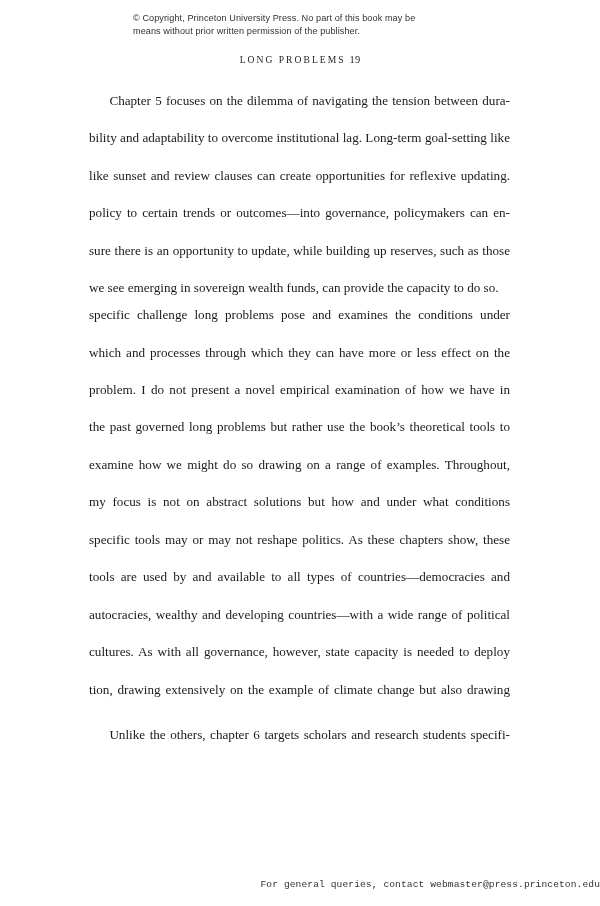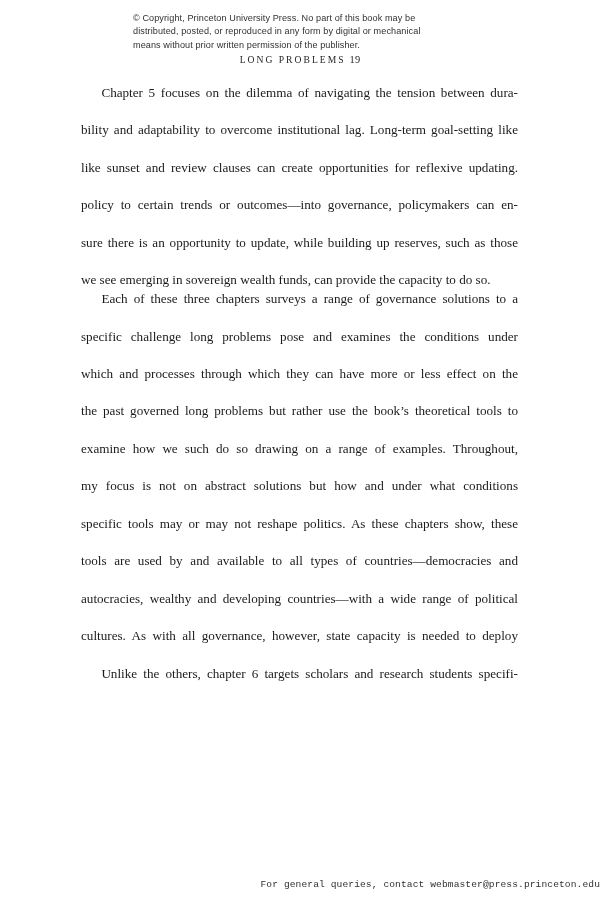--- a/index.html
+++ b/index.html
@@ -71,21 +71,21 @@
     left: 81px;
     top: 84px;
     width: 437px;
     font-size: 13.15px;
     line-height: 18.73px;
     text-align: justify;
     text-justify: inter-word;
     color: #1a1a1a;
   }
   .text-column p {
-    margin: 0;
+    margin: 8px;
     text-indent: 1.55em;
     hyphens: none;
     -webkit-hyphens: none;
   }
   
   .text-column p .ln {
     display: block;
     text-align: justify;
     text-indent: 0;
     white-space: pre-wrap;
@@ -116,50 +116,50 @@
     letter-spacing: 0.01em;
   }
 </style>
 </head>
 <body>
 
 <div class="page">
 
   <div class="copyright-block">
     <span class="cline">© Copyright, Princeton University Press. No part of this book may be</span>
-    <span class="cline">distributed, posted, or reproduced in any form by digital or mechanical</span>
     <span class="cline">means without prior written permission of the publisher.</span>
   </div>
 
   <div class="running-head">
     <span class="rh-title">Long Problems</span><span class="rh-folio">19</span>
   </div>
 
   <div class="text-column">
 
     <p>
       <span class="ln indent">Chapter 5 focuses on the dilemma of navigating the tension between dura-</span>
       <span class="ln">bility and adaptability to overcome institutional lag. Long-term goal-setting like</span>
       <span class="ln">like sunset and review clauses can create opportunities for reflexive updating.</span>
       <span class="ln">policy to certain trends or outcomes—into governance, policymakers can en-</span>
       <span class="ln">sure there is an opportunity to update, while building up reserves, such as those</span>
       <span class="ln last">we see emerging in sovereign wealth funds, can provide the capacity to do so.</span>
     </p>
 
     <p>
-      <span class="ln indent">Each of these three chapters surveys a range of governance solutions to a</span>
       <span class="ln">specific challenge long problems pose and examines the conditions under</span>
       <span class="ln">which and processes through which they can have more or less effect on the</span>
+      <span class="ln">problem. I do not present a novel empirical examination of how we have in</span>
       <span class="ln">the past governed long problems but rather use the book’s theoretical tools to</span>
-      <span class="ln">examine how we such do so drawing on a range of examples. Throughout,</span>
+      <span class="ln">examine how we might do so drawing on a range of examples. Throughout,</span>
       <span class="ln">my focus is not on abstract solutions but how and under what conditions</span>
       <span class="ln">specific tools may or may not reshape politics. As these chapters show, these</span>
       <span class="ln">tools are used by and available to all types of countries—democracies and</span>
       <span class="ln">autocracies, wealthy and developing countries—with a wide range of political</span>
       <span class="ln">cultures. As with all governance, however, state capacity is needed to deploy</span>
+      <span class="ln">tion, drawing extensively on the example of climate change but also drawing</span>
     </p>
 
     <p>
       <span class="ln indent">Unlike the others, chapter 6 targets scholars and research students specifi-</span>
 
     </p>
 
   </div>
 
   <div class="page-footer">

